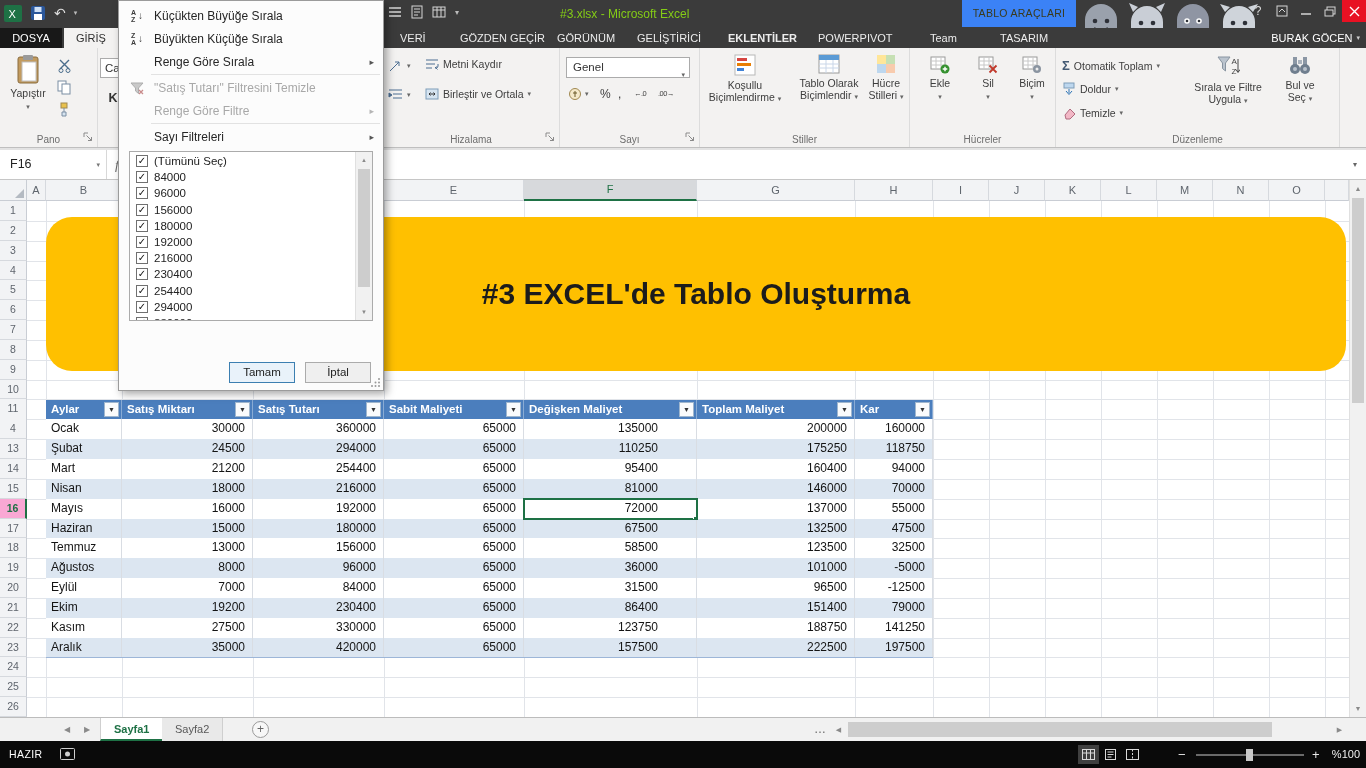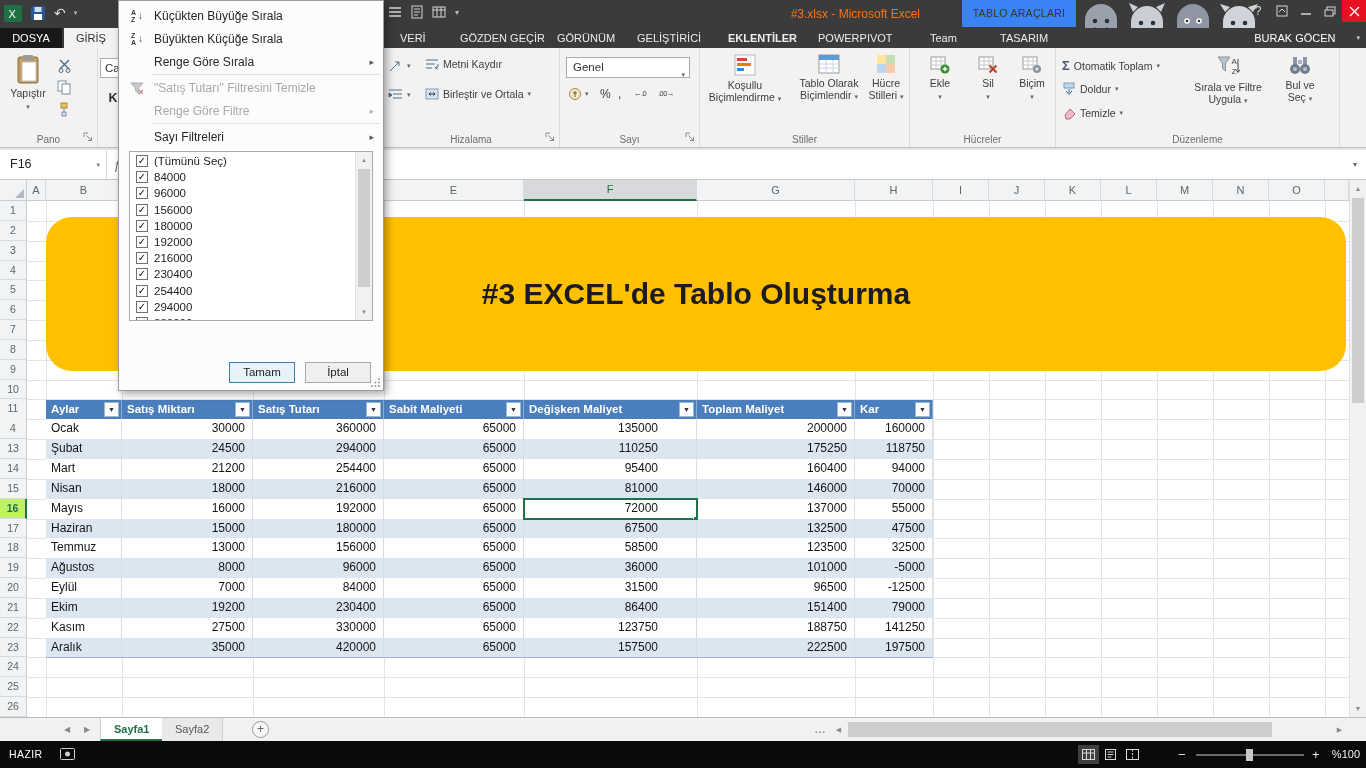--- a/index.html
+++ b/index.html
@@ -10,34 +10,34 @@
   i{font-style:normal;}
 
   
   .titlebar{position:absolute;left:0;top:0;width:1366px;height:28px;background:#3B3B3B;}
   .qat{position:absolute;left:4px;top:4px;display:flex;align-items:center;gap:8px;}
   .qat .undo{color:#ddd;font-size:14px;line-height:18px;}
   .qat .ct{color:#bbb;font-size:7px;}
   .qat2{position:absolute;left:388px;top:5px;display:flex;align-items:center;gap:9px;}
   .qat2 .ct{color:#bbb;font-size:8px;}
   .win-title{position:absolute;left:560px;top:0;width:360px;height:28px;line-height:28px;
-             text-align:right;color:#f97316;font-size:12px;}
+             text-align:left;color:#84cc16;font-size:12px;}
   .ctx-label{position:absolute;left:962px;top:0;width:114px;height:27px;line-height:27px;
              background:#3b82f6;color:#3a3a1c;font-size:10.5px;text-align:center;letter-spacing:.3px;}
   .sticker{position:absolute;top:0;}
   .winbtns{position:absolute;right:0;top:0;height:22px;display:flex;}
   .wbtn{width:24px;height:22px;display:flex;align-items:center;justify-content:center;color:#ddd;font-size:12px;}
   .wbtn.close{background:#E81123;}
 
   
   .tabrow{position:absolute;left:0;top:28px;width:1366px;height:20px;background:#3B3B3B;}
   .tab{position:absolute;top:0;height:20px;line-height:20px;font-size:11px;color:#ECECEC;padding:0 12px;white-space:nowrap;}
   .tab-file{left:0;width:62px;padding:0;text-align:center;background:#181818;color:#fff;}
   .tab-home{left:64px;background:#F3F2F1;color:#2e2e2e;}
-  .user{position:absolute;right:6px;top:0;height:20px;line-height:20px;color:#fff;font-size:11px;display:flex;gap:21px;align-items:center;}
+  .user{position:absolute;right:6px;top:0;height:20px;line-height:20px;color:#fff;font-size:11px;display:flex;gap:4px;align-items:center;}
   .user .ct{font-size:7px;color:#ccc;}
 
   
   .ribbon{position:absolute;left:0;top:48px;width:1366px;height:100px;background:#F3F2F1;border-bottom:1px solid #BFBFBF;}
   .rgroup{position:absolute;top:0;height:99px;border-right:1px solid #DCDCDC;font-size:11px;color:#3d3d3d;}
   .rlabel{position:absolute;bottom:2px;left:0;right:0;text-align:center;font-size:10px;color:#6d6d6d;}
   .launcher{position:absolute;right:3px;bottom:4px;width:11px;height:11px;}
   .ct{font-size:7px;color:#666;}
   .paste{position:absolute;left:6px;top:6px;width:44px;height:76px;text-align:center;font-size:10.5px;line-height:12px;}
   .paste svg{margin:0 auto 3px;}
@@ -75,21 +75,21 @@
           border-right:1px solid #C9CDD4;border-bottom:1px solid #C9CDD4;}
   .corner::after{content:"";position:absolute;right:2px;bottom:2px;border-style:solid;
           border-width:0 0 9px 9px;border-color:transparent transparent #B4BAC2 transparent;}
   .colheads{position:absolute;left:27px;top:0;width:1322px;height:21px;}
   .colhead{position:absolute;top:0;height:21px;line-height:21px;text-align:center;font-size:11px;color:#5f656d;
            background:#F2F3F5;border-right:1px solid #D6D9DE;border-bottom:1px solid #C9CDD4;}
   .colhead.sel{background:#D7D9DC;color:#1E7145;border-bottom:2px solid #1E7145;line-height:19px;}
   .rowheads{position:absolute;left:0;top:21px;width:27px;height:516px;}
   .rowhead{position:absolute;left:0;width:27px;text-align:center;font-size:10.5px;color:#5f656d;
            background:#F2F3F5;border-right:1px solid #C9CDD4;border-bottom:1px solid #D6D9DE;}
-  .rowhead.sel{background:#bef264;color:#1E7145;font-weight:bold;border-right:2px solid #1E7145;}
+  .rowhead.sel{background:#f9a8d4;color:#1E7145;font-weight:bold;border-right:2px solid #1E7145;}
   .canvas{position:absolute;left:27px;top:21px;width:1322px;height:516px;background:#fff;overflow:hidden;}
   .vline{position:absolute;top:0;bottom:0;width:1px;background:#E1E4E9;}
   .hline{position:absolute;left:0;right:0;height:1px;background:#E1E4E9;}
   .banner{position:absolute;left:19px;top:16px;width:1300px;height:154px;background:#FFC000;border-radius:26px;
           display:flex;align-items:center;justify-content:center;}
   .banner span{font-size:30px;font-weight:600;color:#1c1c1c;}
 
   .xl-table{position:absolute;left:19px;top:198.5px;width:887px;border-bottom:1px solid #9DB6D8;}
   .trow{display:flex;height:19.8462px;position:relative;}
   .hcell{background:#4B7EBD;color:#fff;font-weight:bold;font-size:11.5px;line-height:19.8px;

